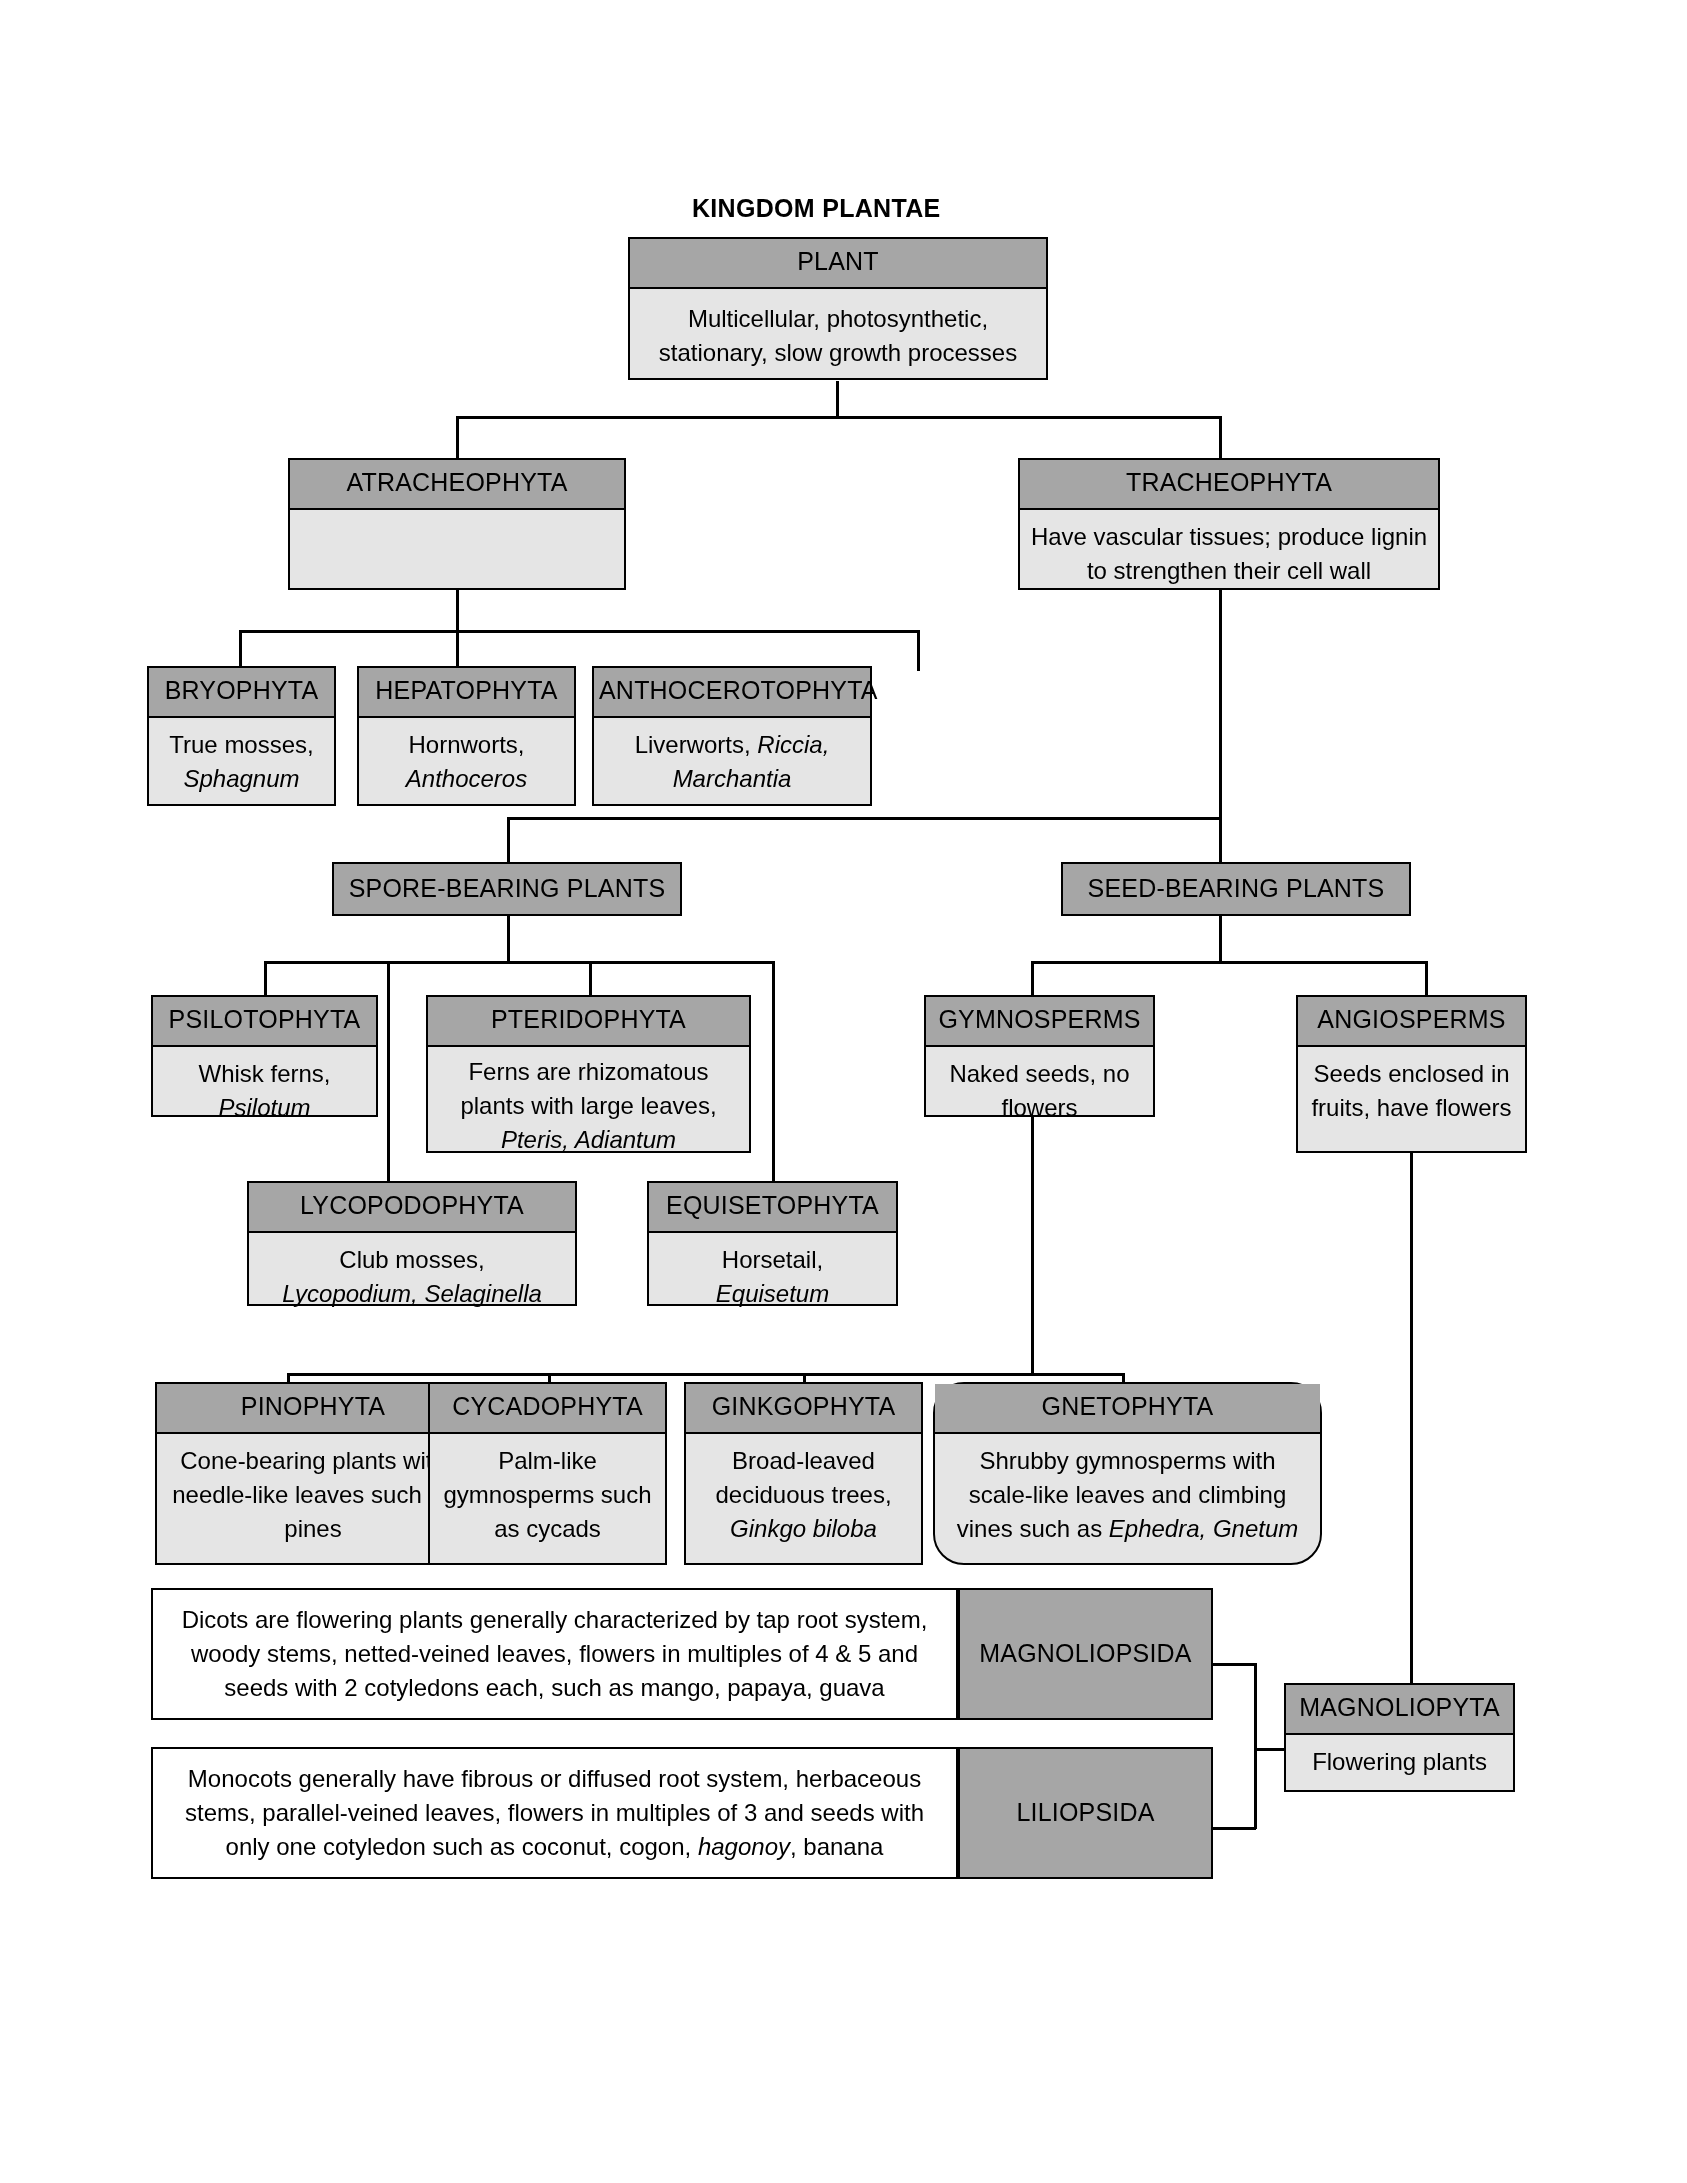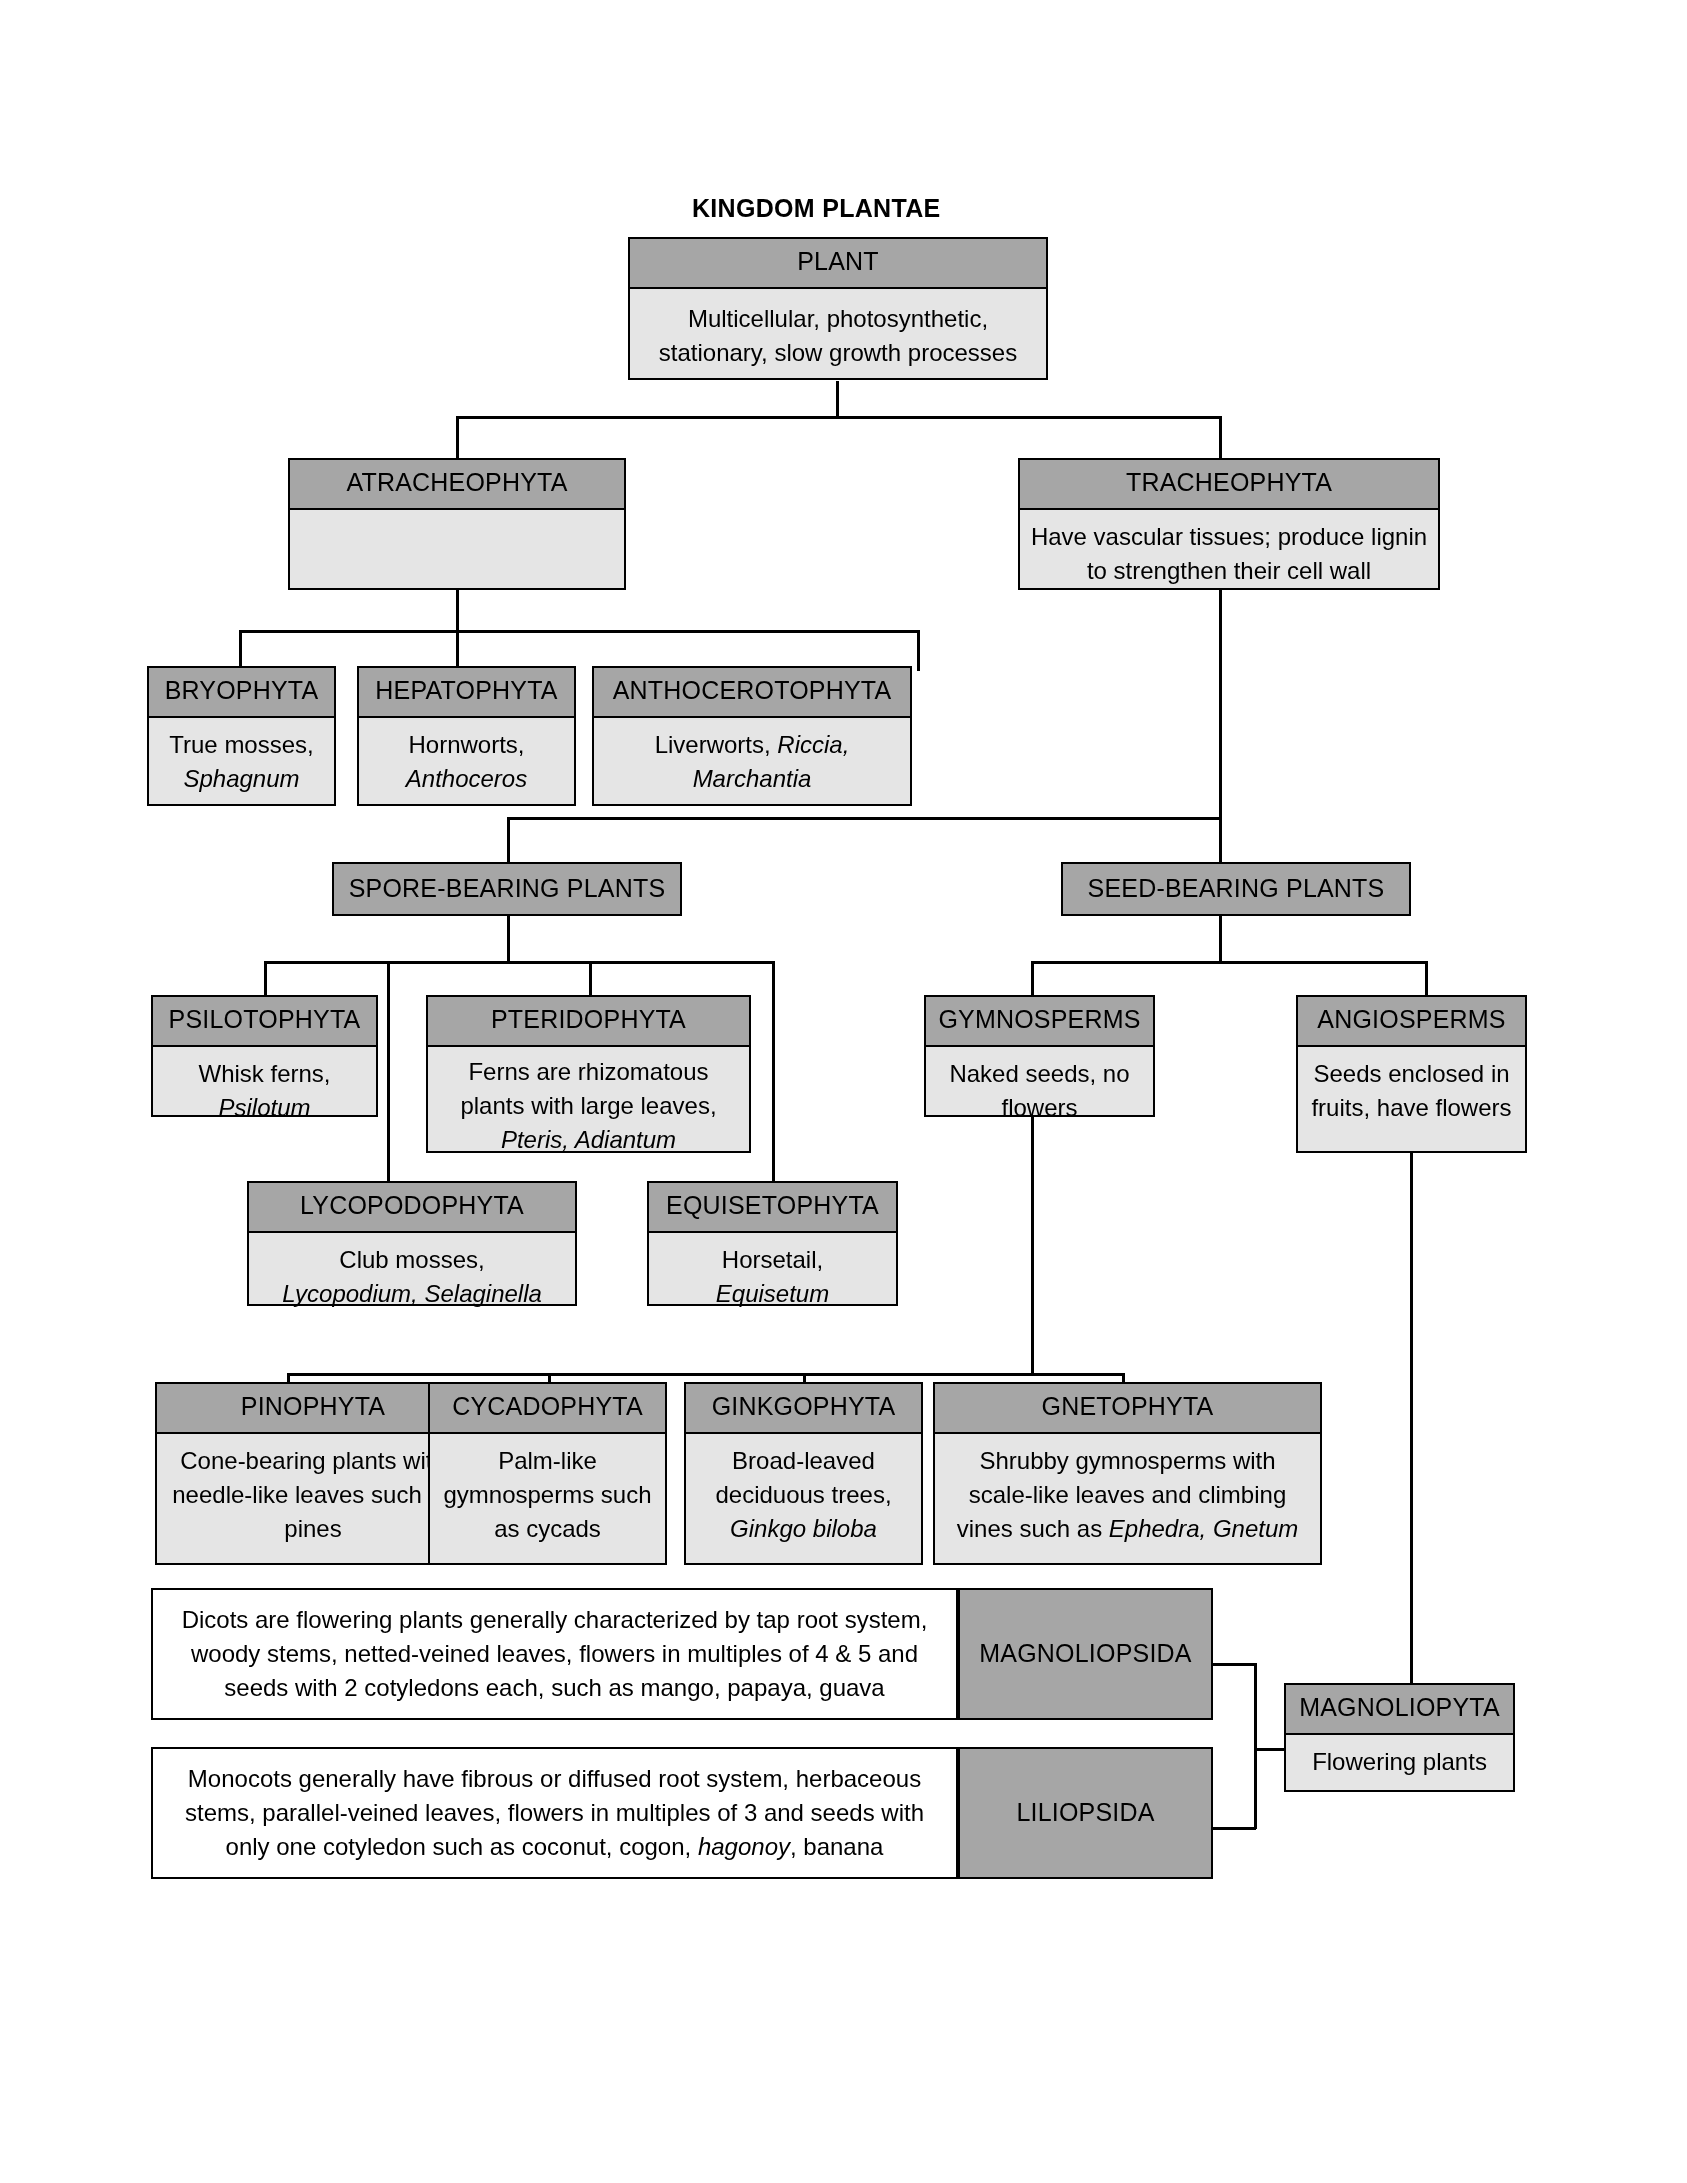--- a/index.html
+++ b/index.html
@@ -112,21 +112,21 @@
   </div>
 
   <div class="node" style="left:357px;top:666px;width:219px;height:140px;">
     <div class="hdr">HEPATOPHYTA</div>
     <div class="body">
       <span>Hornworts,</span><br>
       <span class="it">Anthoceros</span>
     </div>
   </div>
 
-  <div class="node" style="left:592px;top:666px;width:320px;height:140px;">
+  <div class="node" style="left:592px;top:666px;width:280px;height:140px;">
     <div class="hdr">ANTHOCEROTOPHYTA</div>
     <div class="body">
       <span>Liverworts, </span><span class="it">Riccia,</span><br>
       <span class="it">Marchantia</span>
     </div>
   </div>
 
   <div class="node solo" style="left:332px;top:862px;width:350px;height:54px;">
     <div class="hdr">SPORE-BEARING PLANTS</div>
   </div>
@@ -208,21 +208,21 @@
   </div>
 
   <div class="node" style="left:684px;top:1382px;width:239px;height:183px;">
     <div class="hdr">GINKGOPHYTA</div>
     <div class="body">
       <span>Broad-leaved deciduous trees,</span><br>
       <span class="it">Ginkgo biloba</span>
     </div>
   </div>
 
-  <div class="node" style="left:933px;top:1382px;width:389px;height:183px;">
+  <div class="node" style="left:933px;top:1382px;width:389px;height:183px;border-radius:31px;">
     <div class="hdr">GNETOPHYTA</div>
     <div class="body" style="padding:10px 11.5px;">
       <span>Shrubby gymnosperms with scale-like leaves and climbing vines such as </span><span class="it">Ephedra, Gnetum</span>
     </div>
   </div>
 
   <div class="ln vl" style="left:1410px;top:1153px;height:552px;"></div>
 
   <div class="node descbox" style="left:151px;top:1588px;width:807px;height:132px;">
     <div class="body">Dicots are flowering plants generally characterized by tap root system, woody stems, netted-veined leaves, flowers in multiples of 4 &amp; 5 and seeds with 2 cotyledons each, such as mango, papaya, guava</div>

